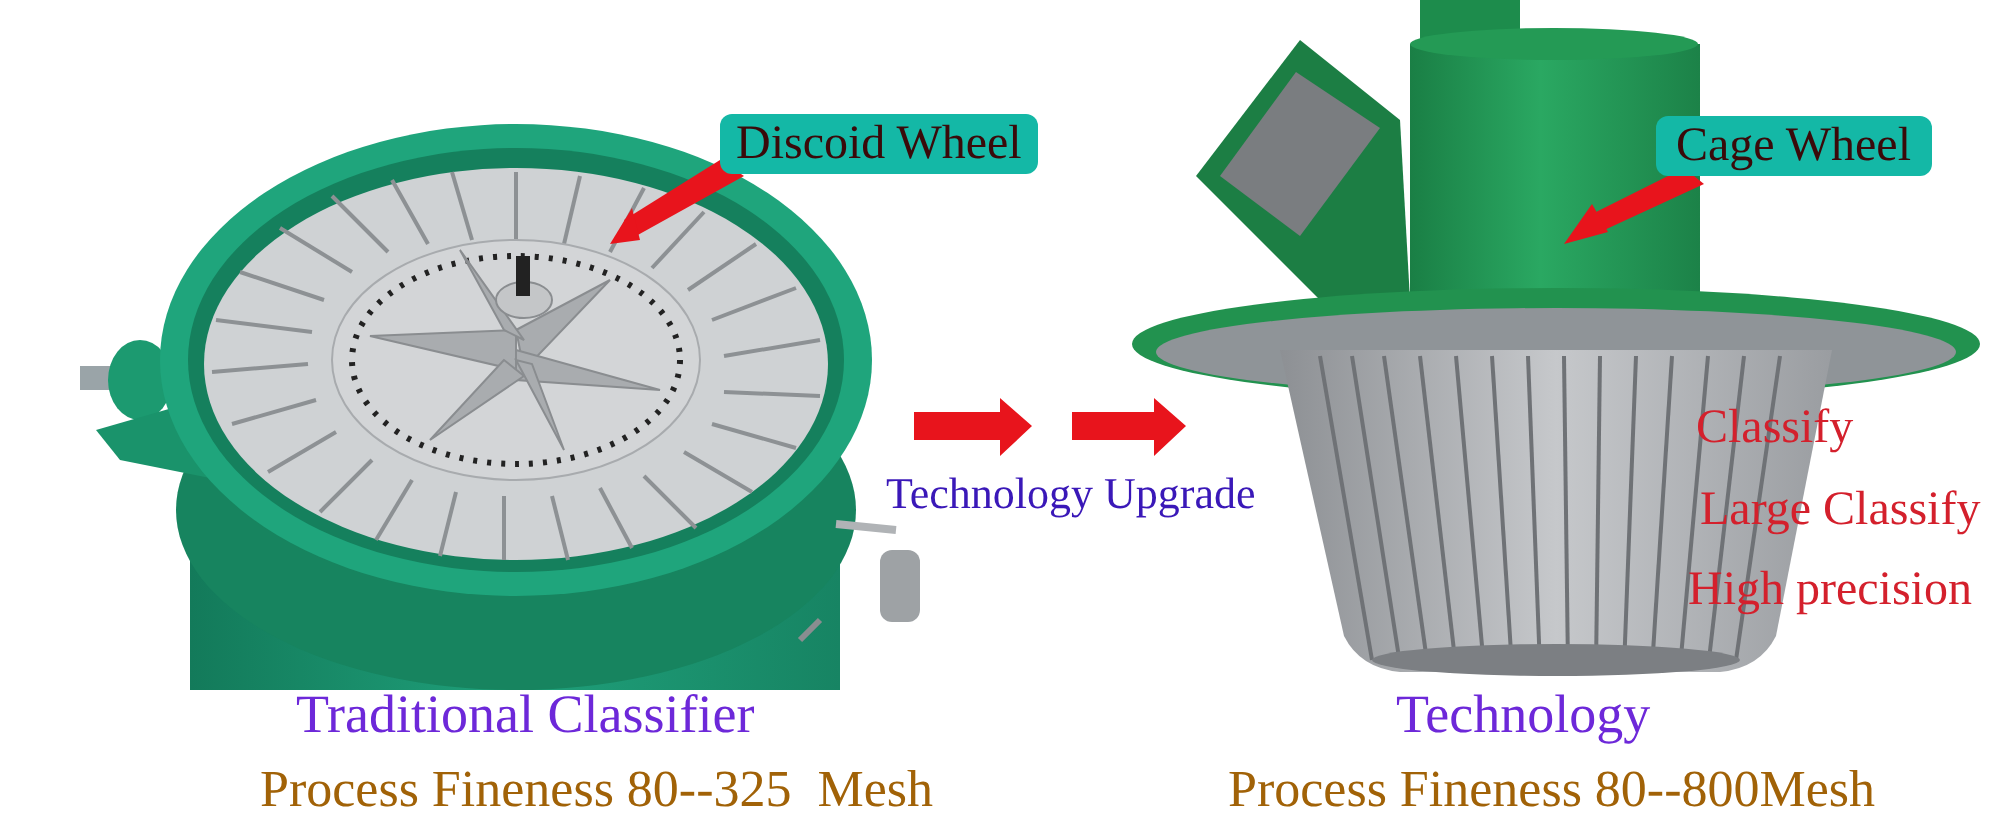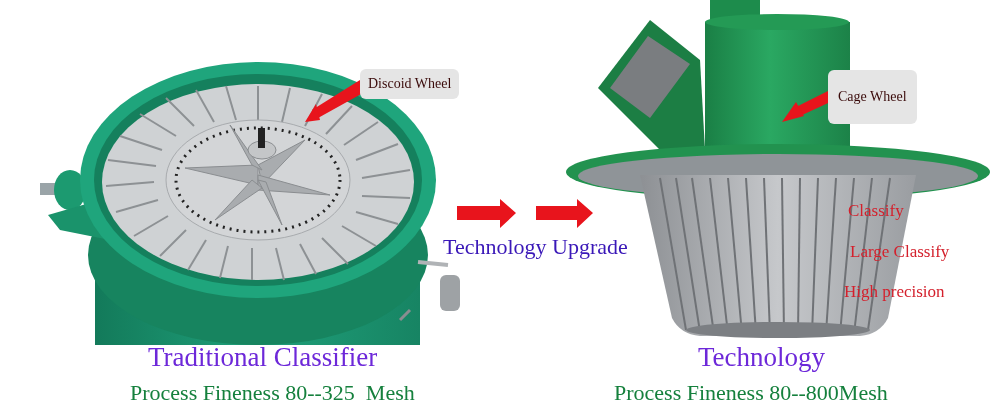--- a/index.html
+++ b/index.html
@@ -1,22 +1,22 @@
 <!DOCTYPE html>
 <html><head>
 <meta charset="utf-8">
 <style>
   html, body { margin: 0; padding: 0; background: #ffffff; }
   body { width: 1000px; height: 414px; position: relative; overflow: hidden; font-family: "Liberation Serif", "DejaVu Serif", serif; }
   .layer { position: absolute; left: 0; top: 0; width: 1000px; height: 414px; }
-  .callout { position: absolute; background: #e5e5e5; color: #3a0a0a; border-radius: 6px; font-size: 14px; line-height: 30px; padding: 0 8px; white-space: nowrap; margin-top: 12px; }
+  .callout { position: absolute; background: #14b8a6; color: #3a0a0a; border-radius: 6px; font-size: 24px; line-height: 30px; padding: 0 8px; white-space: nowrap; }
   .label-tech { position: absolute; left: 443px; top: 234px; font-size: 22px; color: #3a18b8; white-space: nowrap; }
-  .feat { position: absolute; font-size: 17px; color: #d4202c; white-space: nowrap; }
+  .feat { position: absolute; font-size: 24px; color: #d4202c; white-space: nowrap; }
   .title { position: absolute; font-size: 27px; color: #6d28d9; white-space: nowrap; }
-  .sub { position: absolute; font-size: 22px; color: #15803d; white-space: pre; }
+  .sub { position: absolute; font-size: 26px; color: #a16207; white-space: pre; }
 </style>
 </head>
 <body>
 
 <svg class="layer" viewBox="0 0 1000 414" xmlns="http://www.w3.org/2000/svg">
   <defs>
     <linearGradient id="gBody" x1="0" x2="1" y1="0" y2="0">
       <stop offset="0" stop-color="#137a5a"></stop>
       <stop offset="0.5" stop-color="#1fa07a"></stop>
       <stop offset="1" stop-color="#178463"></stop>
@@ -133,21 +133,21 @@
       <line x1="890" y1="178" x2="868" y2="330"></line>
     </g>
     <ellipse cx="778" cy="330" rx="92" ry="8" fill="#7c7f83"></ellipse>
   </g>
 
   <polygon points="842,84 852,92 800,116 794,108" fill="#e8141c"></polygon>
   <polygon points="782,122 796,102 804,116" fill="#e8141c"></polygon>
 </svg>
 
 <div class="callout" style="left:360px; top:57px;">Discoid Wheel</div>
-<div class="callout" style="left:828px; top:58px; padding:12px 10px;">Cage Wheel</div>
+<div class="callout" style="left:828px; top:58px; padding:0 10px;">Cage Wheel</div>
 
 <div class="label-tech">Technology Upgrade</div>
 
 <div class="feat" style="left:848px; top:201px;">Classify</div>
 <div class="feat" style="left:850px; top:242px;">Large Classify</div>
 <div class="feat" style="left:844px; top:282px;">High precision</div>
 
 <div class="title" style="left:148px; top:342px;">Traditional Classifier</div>
 <div class="sub" style="left:130px; top:380px;">Process Fineness 80--325  Mesh</div>
 

